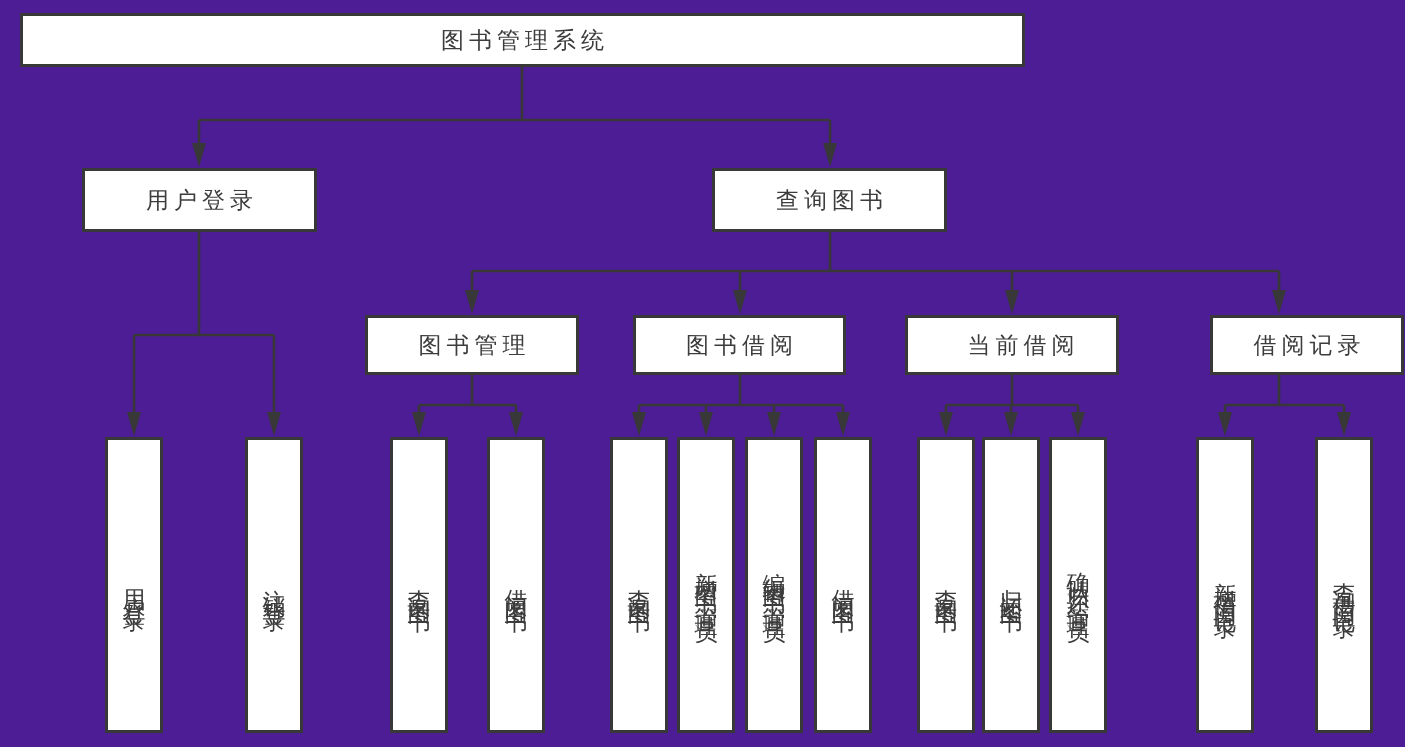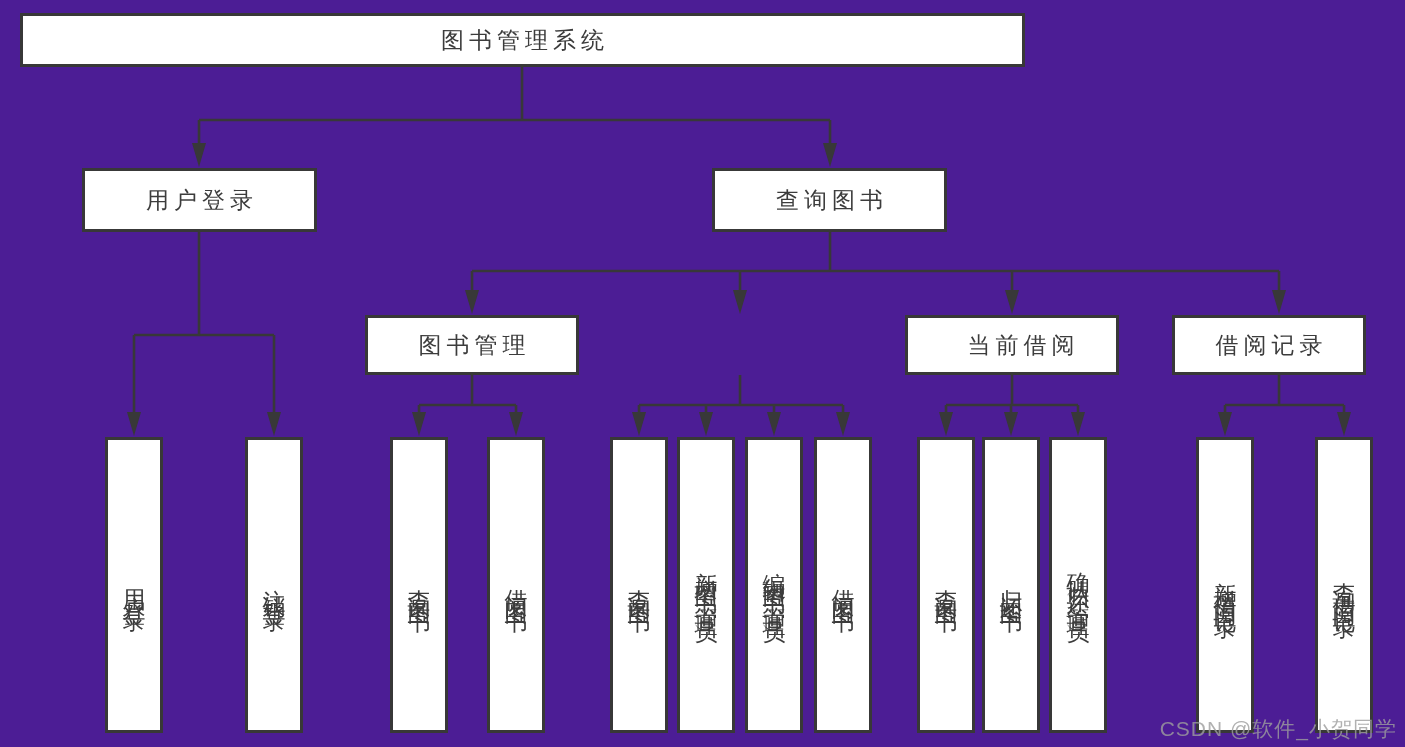--- a/index.html
+++ b/index.html
@@ -106,22 +106,23 @@
       <polygon points="1337,412 1351,412 1344,436"></polygon>
     </g>
   </svg>
 
   <div class="node" style="left:20px; top:13px; width:1005px; height:54px;">图书管理系统</div>
 
   <div class="node" style="left:82px; top:168px; width:235px; height:64px;">用户登录</div>
   <div class="node" style="left:712px; top:168px; width:235px; height:64px;">查询图书</div>
 
   <div class="node" style="left:365px; top:315px; width:214px; height:60px;">图书管理</div>
+  <div class="node" style="left:633px; top:315px; width:213px; height:60px;">图书借阅</div>
   <div class="node" style="left:905px; top:315px; width:214px; height:60px;padding-left:18px;">当前借阅</div>
-  <div class="node" style="left:1172px; top:315px; width:194px; height:60px;">借阅记录</div>
+  <div class="node" style="left:1210px; top:315px; width:194px; height:60px;">借阅记录</div>
 
   <div class="vnode" style="left:105px; top:437px; width:58px; height:296px;">
     <span class="vtext">用户登录</span>
   </div>
   <div class="vnode" style="left:245px; top:437px; width:58px; height:296px;">
     <span class="vtext">注销登录</span>
   </div>
 
   <div class="vnode" style="left:390px; top:437px; width:58px; height:296px;">
     <span class="vtext">查询图书</span>
@@ -153,15 +154,14 @@
     <span class="vtext">确认归还（管理员）</span>
   </div>
 
   <div class="vnode" style="left:1196px; top:437px; width:58px; height:296px;">
     <span class="vtext">新增借阅记录</span>
   </div>
   <div class="vnode" style="left:1315px; top:437px; width:58px; height:296px;">
     <span class="vtext">查询借阅记录</span>
   </div>
 
-  <div id="watermark">CSDN @软件_小贺同学</div>
 
 </div>
 
 </body></html>

